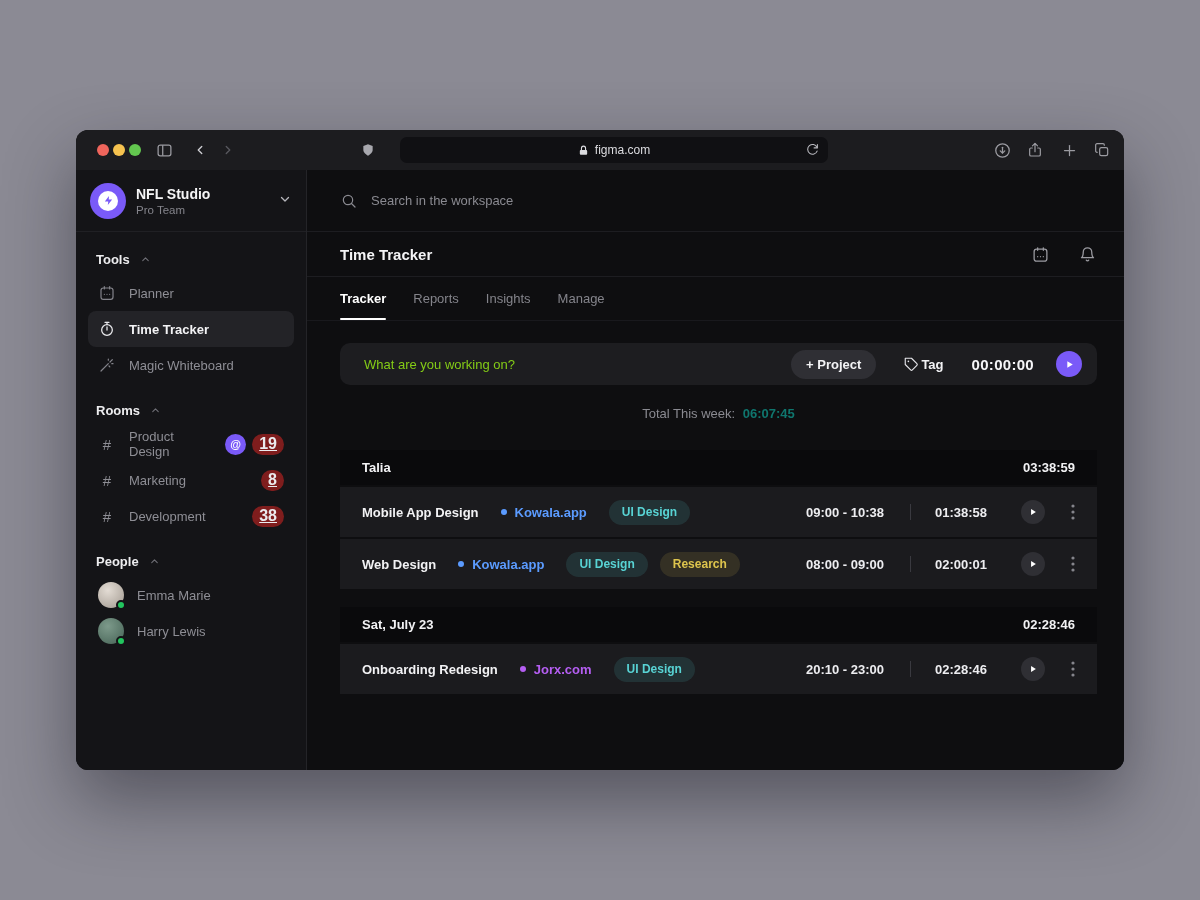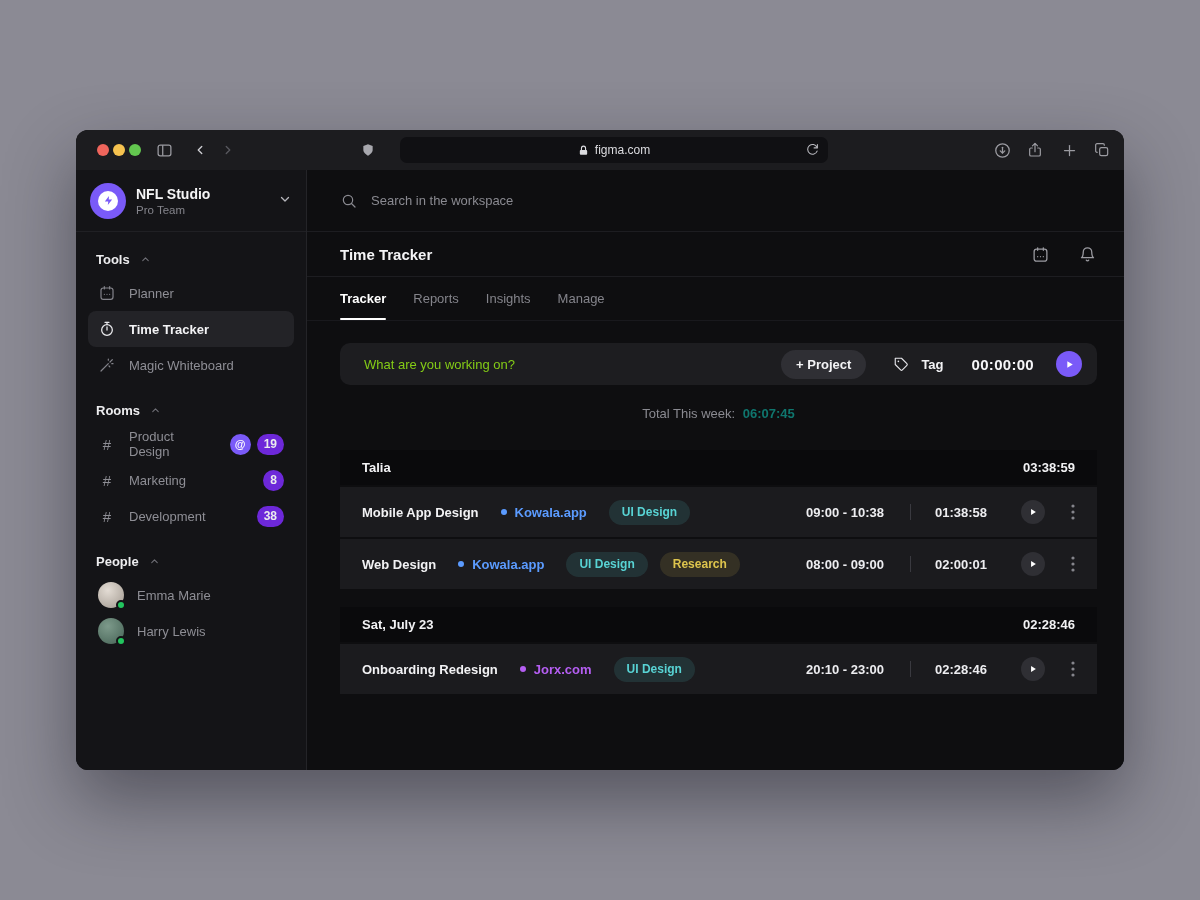--- a/index.html
+++ b/index.html
@@ -59,23 +59,23 @@
     color:#ededef; font-size:13px; font-weight:700; }
   .side-label .chev { color:#6f6f76; display:flex; }
   .side-item { height:36px; display:flex; align-items:center; gap:13px;
     padding:0 10px; border-radius:8px; color:#8e8e95; font-size:13px; cursor:default; }
   .side-item.active { background:#232327; color:#f3f3f5; font-weight:700; }
   .side-ic { width:18px; display:flex; align-items:center; justify-content:center;
     color:#84848b; flex-shrink:0; }
   .side-item.active .side-ic { color:#e9e9ec; }
   .hash { font-size:15px; font-weight:400; color:#8e8e95; }
   .badges { margin-left:auto; display:flex; align-items:center; gap:6px; }
-  .count-badge { min-width:21px; height:21px; padding:0 7px; background:#6d28d9;
-    border-radius:11px; color:#ebebee; font-size:12px; font-weight:700;
-    display:flex; align-items:center; justify-content:center; }
+  .count-badge { min-width:21px; height:21px; padding:0 7px; background:#7f1d1d;
+    border-radius:11px; color:#ebebee; font-size:16px; font-weight:700;
+    display:flex; align-items:center; justify-content:center;text-decoration:underline; }
   .at-badge { width:21px; height:21px; border-radius:50%; background:#7a5af8;
     color:#fff; font-size:11px; font-weight:700; display:flex; align-items:center;
     justify-content:center; }
   .avatar { width:26px; height:26px; border-radius:50%; position:relative; flex-shrink:0; }
   .avatar .status { position:absolute; right:-2px; bottom:-2px; width:10px; height:10px;
     border-radius:50%; background:#22c55e; border:2.5px solid #141417; }
   .av-talia { background:radial-gradient(circle at 38% 32%, #edbf55, #cf9a2d 70%, #a87a1d); }
   .av-emma  { background:radial-gradient(circle at 38% 32%, #e3dcd4, #b5ada4 70%, #8f867c); }
   .av-harry { background:radial-gradient(circle at 38% 32%, #7d9a8b, #567365 70%, #3e584b); }
 
@@ -98,21 +98,21 @@
     height:2.5px; background:#fff; border-radius:2px; }
 
   
   .content { padding:22px 27px 0 33px; }
   .tracker-bar { height:42px; background:#1d1d20; border-radius:10px;
     display:flex; align-items:center; padding:0 15px 0 24px; }
   .tracker-ph { color:#84cc16; font-size:13px; flex:1; }
   .project-btn { background:#2f2f34; color:#f3f3f5; font-size:13px; font-weight:700;
     height:29px; padding:0 15px; border-radius:15px; display:flex; align-items:center;
     gap:4px; border:none; }
-  .tag-btn { display:flex; align-items:center; gap:12px; color:#f3f3f5;
+  .tag-btn { display:flex; align-items:center; gap:2px; color:#f3f3f5;
     font-size:13px; font-weight:700; margin-left:28px; background:none; border:none; }
   .tag-btn .ic { display:flex; color:#e6e6ea; }
   .timer { color:#f6f6f8; font-size:15px; font-weight:700; margin-left:28px;
     letter-spacing:.3px; }
   .play-main { width:26px; height:26px; border-radius:50%; background:#7a5af8;
     margin-left:22px; display:flex; align-items:center; justify-content:center;
     color:#fff; border:none; flex-shrink:0; }
 
   .total-row { margin-top:21px; text-align:center; font-size:13px; color:#8a8a91; }
   .total-val { color:#0f766e; font-weight:700; margin-left:4px; }

